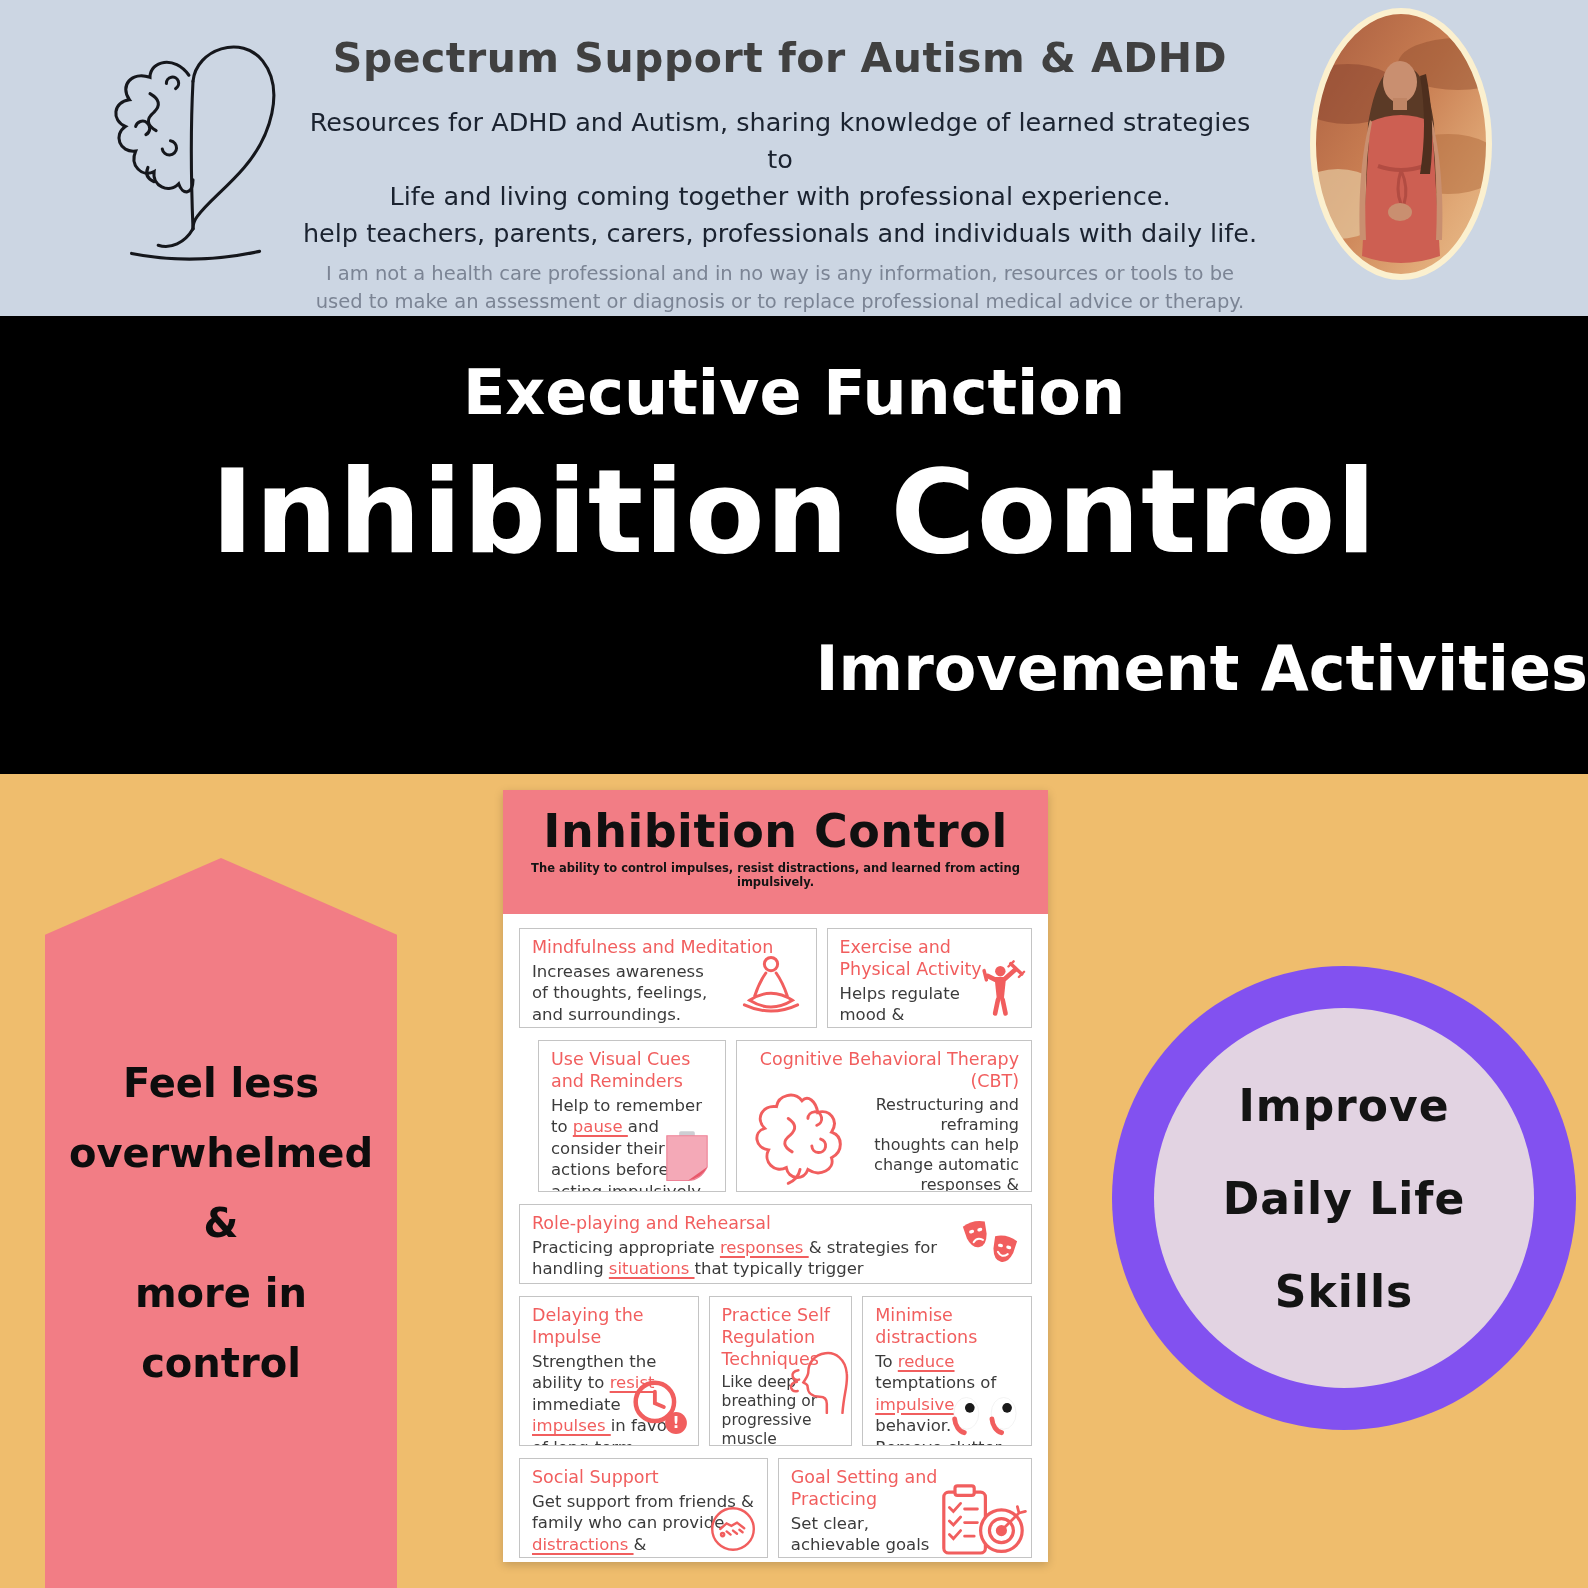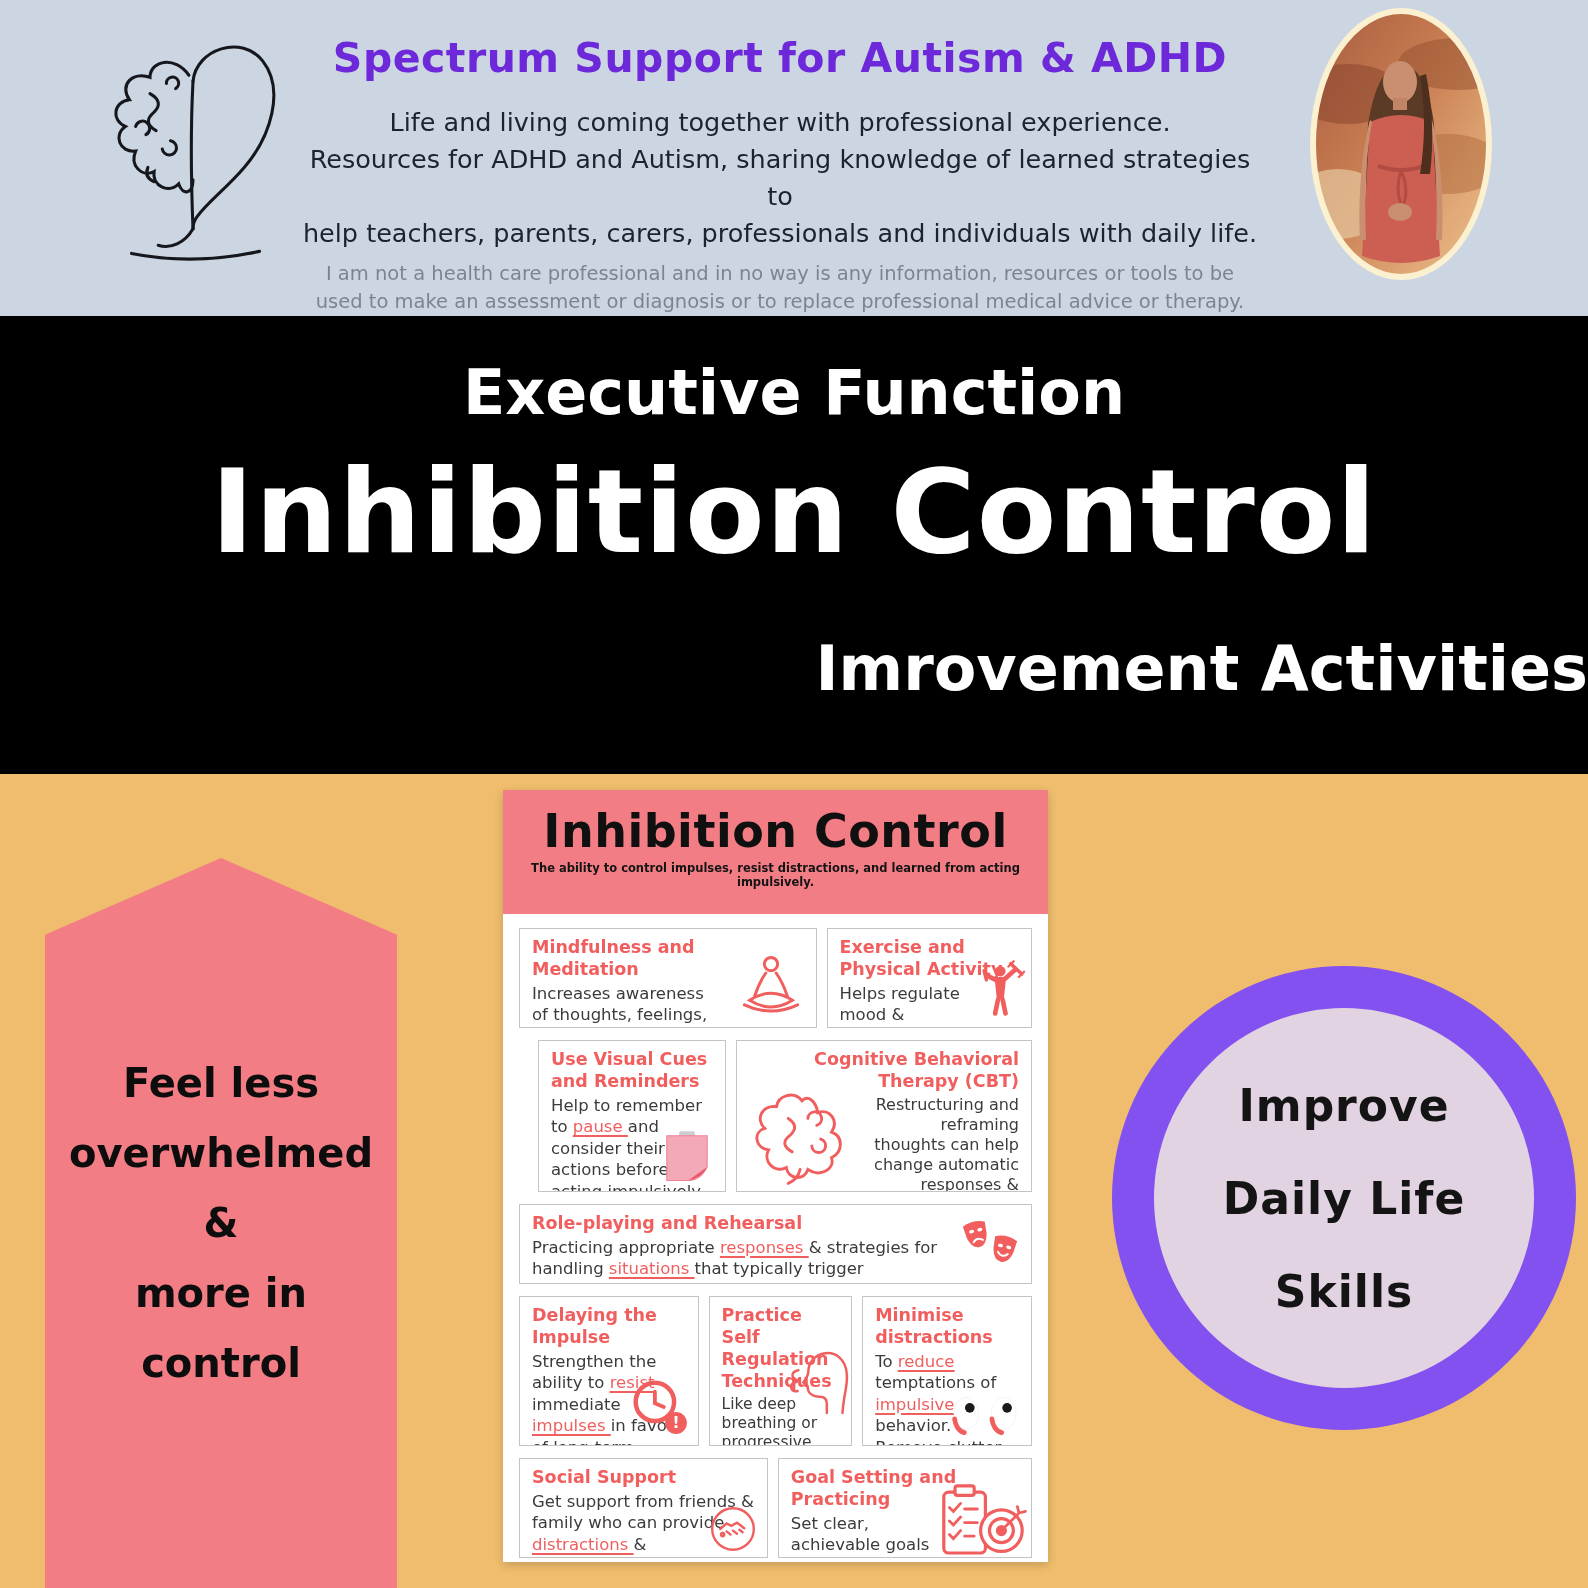--- a/index.html
+++ b/index.html
@@ -14,21 +14,21 @@
   }
   *{margin:0;padding:0;box-sizing:border-box;}
   html,body{background:#888;}
   body{font-family:"DejaVu Sans","Liberation Sans",sans-serif;}
   .page{position:relative;width:1588px;height:1588px;margin:0 auto;background:var(--orange);overflow:hidden;}
 
   
   .top-header{position:absolute;left:0;top:0;width:1588px;height:316px;background:var(--headerbg);}
   .logo{position:absolute;left:88px;top:22px;width:210px;height:256px;}
   .header-text{position:absolute;left:300px;top:34px;width:960px;text-align:center;}
-  .brand-title{font-size:41px;font-weight:800;color:#6d28d9;letter-spacing:.5px;}
+  .brand-title{font-size:41px;font-weight:800;color:#404040;letter-spacing:.5px;}
   .tagline{margin-top:22px;color:#1b2330;font-size:25.5px;line-height:37px;font-weight:500;}
   .disclaimer{margin:8px auto 0;width:952px;color:#7b8494;font-size:19.5px;line-height:28px;}
   .photo-frame{position:absolute;left:1308px;top:4px;width:186px;height:280px;}
 
   
   .banner{position:absolute;left:0;top:316px;width:1588px;height:458px;background:#000;color:#fff;text-align:center;}
   .banner-l1{position:absolute;left:0;right:0;top:40px;font-size:62px;font-weight:800;}
   .banner-l2{position:absolute;left:0;right:0;top:128px;font-size:116px;font-weight:800;letter-spacing:1px;}
   .banner-l3{position:absolute;left:0;right:0;top:316px;font-size:62px;font-weight:800;text-align:right;}
 
@@ -46,21 +46,21 @@
 
   
   .card{position:absolute;left:503px;top:790px;width:545px;height:772px;background:#fff;box-shadow:0 3px 9px rgba(0,0,0,.18);}
   .card-header{height:124px;background:var(--pink);text-align:center;padding-top:14px;}
   .card-title{font-size:46px;font-weight:800;color:#101010;letter-spacing:.5px;}
   .card-subtitle{margin-top:3px;font-size:11.5px;font-weight:700;color:#141414;}
   .card-body{padding:14px 16px 8px;}
   .row{display:flex;gap:10px;margin-bottom:12px;}
   .r1{height:100px;}.r2{height:152px;padding-left:19px;}.r3{height:80px;}.r4{height:150px;}.r5{height:100px;}
   .box{position:relative;border:1.5px solid #c4c4c4;background:#fff;padding:8px 12px;overflow:hidden;}
-  .box-title{font-size:17.5px;font-weight:700;color:var(--coral);line-height:1.25;margin-bottom:2px;}
+  .box-title{font-size:17.5px;font-weight:400;color:var(--coral);line-height:1.25;margin-bottom:2px;}
   .box-body{font-size:16.5px;color:var(--body);line-height:1.3;}
   .seg-link{color:var(--coral);text-decoration:underline;text-decoration-thickness:1.5px;text-underline-offset:2.5px;}
   .b1{flex:0 0 58%;} .b1 .box-body{padding-right:82px;}
   .b2{flex:1;} .b2 .box-body{padding-right:58px;}
   .b3{flex:0 0 38%;}
   .b4{flex:1;text-align:right;} .b4 .box-body{padding-left:124px;font-size:16px;line-height:1.25;}
   .b5{flex:1;} .b5 .box-body{padding-right:76px;}
   .b6{flex:0 0 35%;}
   .b7{flex:0 0 28%;} .b7 .box-body{font-size:15.5px;line-height:1.24;padding-right:2px;}
   .b8{flex:1;}
@@ -96,22 +96,22 @@
           <path d="M70 124 a7 7 0 1 0 8 -8"></path>
           <path d="M56 142 q-4 10 6 14"></path>
           <path d="M40 226 Q100 238 165 224"></path>
           <path d="M100 202 C92 216 78 222 66 218"></path>
         </g>
       </svg>
     </span>
     <div class="header-text">
       <div class="brand-title">Spectrum Support for Autism &amp; ADHD</div>
       <div class="tagline">
+        <div>Resources for ADHD and Autism, sharing knowledge of learned strategies to</div>
         <div>Life and living coming together with professional experience.</div>
-        <div>Resources for ADHD and Autism, sharing knowledge of learned strategies to</div>
         <div>help teachers, parents, carers, professionals and individuals with daily life.</div>
       </div>
       <div class="disclaimer">I am not a health care professional and in no way is any information, resources or tools to be used to make an assessment or diagnosis or to replace professional medical advice or therapy.</div>
     </div>
     <span class="photo-frame">
       <svg viewBox="0 0 186 280" width="186" height="280">
         <defs>
           <clipPath id="oval">
               <ellipse cx="93" cy="140" rx="88" ry="133"></ellipse>
             </clipPath>

